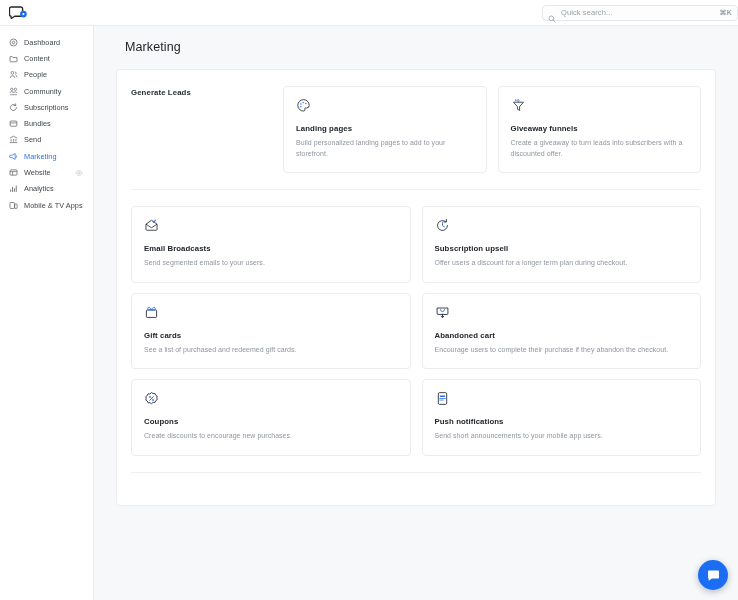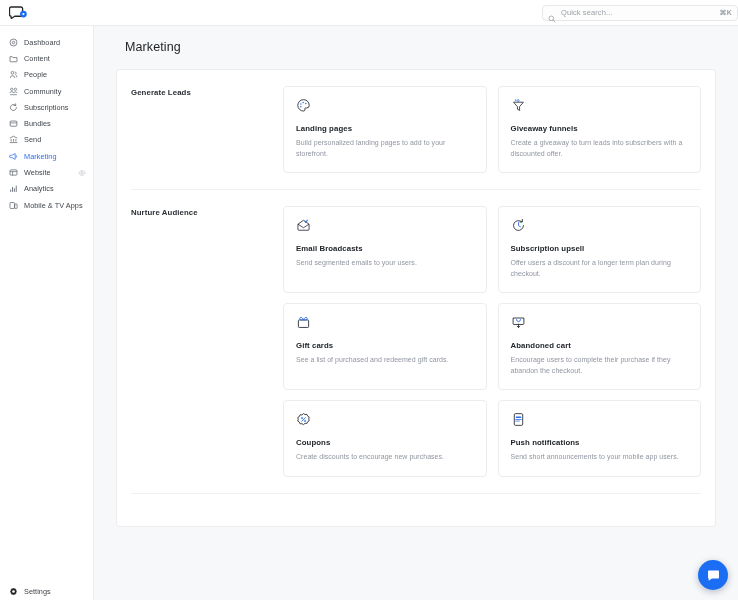--- a/index.html
+++ b/index.html
@@ -45,21 +45,21 @@
   .caret-btn { width: 12px; height: 12px; display: flex; align-items: center; justify-content: center; color: #8b9096; }
 
   
   .body-row { flex: 1; display: flex; min-height: 0; }
 
   
   .sidebar {
     width: 94px; min-width: 94px;
     background: #ffffff;
     border-right: 1px solid #ececee;
-    display: flex; flex-direction: column;
+    display: flex; flex-direction: row;
     padding-top: 8px;
     position: relative;
   }
   .nav { display: flex; flex-direction: column; }
   .nav-item {
     height: 16.3px;
     display: flex; align-items: center;
     padding: 0 7px 0 9px;
     gap: 6px;
     color: #40464c;
@@ -348,21 +348,20 @@
                 </div>
                 <div class="card-title">Giveaway funnels</div>
                 <div class="card-desc">Create a giveaway to turn leads into subscribers with a discounted offer.</div>
               </div>
 
 
             </div>
           </div>
 
           <div class="section">
-            <div class="section-title">Nurture Audience</div>
             <div class="cards">
 
               <div class="card">
                 <div class="card-icon">
                   <svg viewBox="0 0 20 20">
                     <path d="M2.6 8.2 L10 3.1 L17.4 8.2 v7.0 a1.1 1.1 0 0 1 -1.1 1.1 H3.7 a1.1 1.1 0 0 1 -1.1 -1.1 z" fill="none" stroke="#2b3138" stroke-width="1.15" stroke-linejoin="round"></path>
                     <path d="M2.6 8.2 L10 13.0 L17.4 8.2" fill="none" stroke="#2b3138" stroke-width="1.1" stroke-linejoin="round"></path>
                     <path d="M12.1 4.0 l0.95 1.95 l2.15 -3.1" fill="none" stroke="#2f6fed" stroke-width="1.35" stroke-linecap="round" stroke-linejoin="round"></path>
                   </svg>
                 </div>

